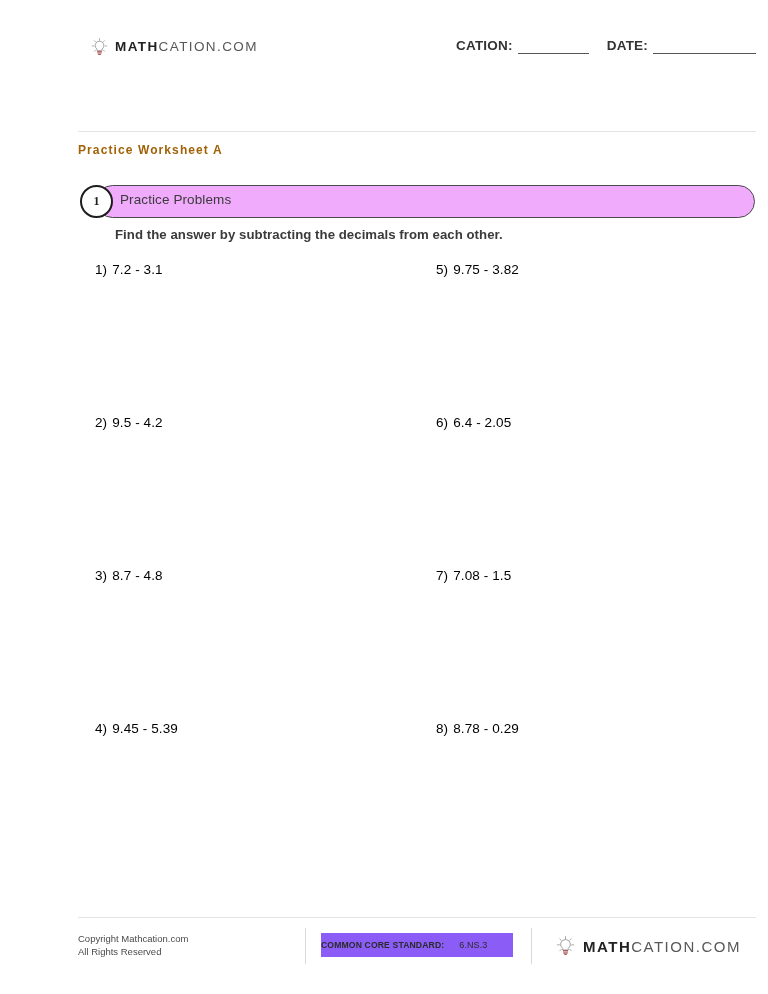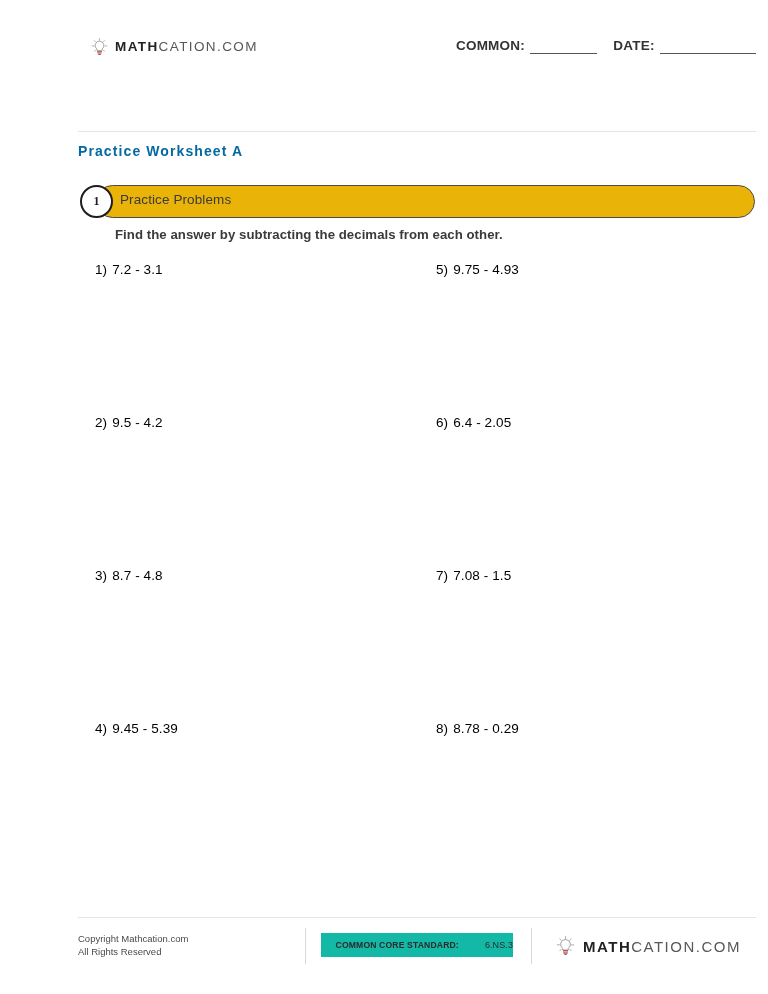--- a/index.html
+++ b/index.html
@@ -104,37 +104,37 @@
     left: 45px;
     top: 131px;
     width: 678px;
     height: 1px;
     background: #e4e4e4;
   }
   .subtitle {
     position: absolute;
     left: 45px;
     top: 143px;
-    font-size: 14px;
+    font-size: 12px;
     font-weight: bold;
     letter-spacing: 1.1px;
-    color: #0369a1;
+    color: #a16207;
   }
 
   
   .section-pill {
     position: absolute;
     left: 63px;
     top: 185px;
     width: 659px;
     height: 33px;
     border: 1.6px solid #4a4a4a;
     border-radius: 17px;
     box-sizing: border-box;
-    background: #eab308;
+    background: #f0abfc;
   }
   .section-label {
     position: absolute;
     left: 23px;
     top: 6px;
     font-size: 13.5px;
     color: #3b3b3b;
     letter-spacing: 0.1px;
   }
   .section-badge {
@@ -211,25 +211,25 @@
     width: 1px;
     height: 36px;
     background: #d8d8d8;
   }
   .cc-badge {
     position: absolute;
     left: 288px;
     top: 933px;
     width: 192px;
     height: 24px;
-    background: #14b8a6;
+    background: #8b5cf6;
     display: flex;
     align-items: center;
-    justify-content: flex-end;
-    gap: 26px;
+    justify-content: flex-start;
+    gap: 15px;
   }
   .cc-label {
     font-size: 8.6px;
     font-weight: bold;
     letter-spacing: 0.15px;
     color: #2a2a2a;
   }
   .cc-value {
     font-size: 9px;
     color: #2a2a2a;
@@ -283,21 +283,21 @@
           <path d="M8.6 18.6h6.8l-0.9 4.2a2.6 2.6 0 0 1-2.5 1.9 2.6 2.6 0 0 1-2.5-1.9z" fill="#a33b3b"></path>
           <line x1="9.1" y1="20.4" x2="14.9" y2="20.4" stroke="#ffffff" stroke-width="0.9"></line>
           <line x1="9.6" y1="22.1" x2="14.4" y2="22.1" stroke="#ffffff" stroke-width="0.9"></line>
         </svg>
       </span>
       <span class="brand-text"><span class="b-strong">MATH</span><span class="b-light">CATION.COM</span></span>
     </div>
 
     <div class="fields">
       <div class="field-row">
-        <span class="field-label">COMMON:</span>
+        <span class="field-label">CATION:</span>
         <span class="field-line line-period"></span>
         <span class="gap-date"></span>
         <span class="field-label">DATE:</span>
         <span class="field-line line-date"></span>
       </div>
     </div>
   </div>
 
   <div class="rule-title"></div>
   <div class="subtitle">Practice Worksheet A</div>
@@ -318,21 +318,21 @@
       <span class="num">2)</span><span>9.5 - 4.2</span>
     </div>
     <div class="prob col-left row-3">
       <span class="num">3)</span><span>8.7 - 4.8</span>
     </div>
     <div class="prob col-left row-4">
       <span class="num">4)</span><span>9.45 - 5.39</span>
     </div>
 
     <div class="prob col-right row-1">
-      <span class="num">5)</span><span>9.75 - 4.93</span>
+      <span class="num">5)</span><span>9.75 - 3.82</span>
     </div>
     <div class="prob col-right row-2">
       <span class="num">6)</span><span>6.4 - 2.05</span>
     </div>
     <div class="prob col-right row-3">
       <span class="num">7)</span><span>7.08 - 1.5</span>
     </div>
     <div class="prob col-right row-4">
       <span class="num">8)</span><span>8.78 - 0.29</span>
     </div>

